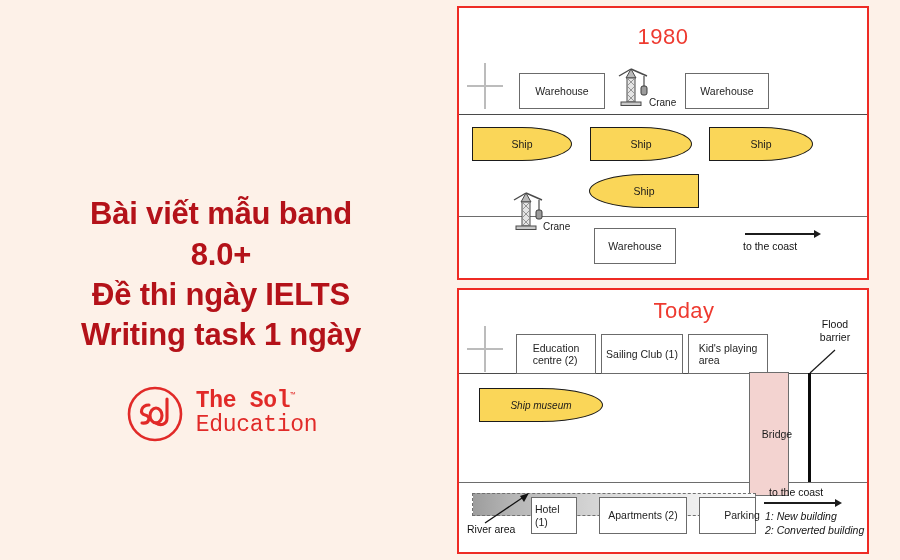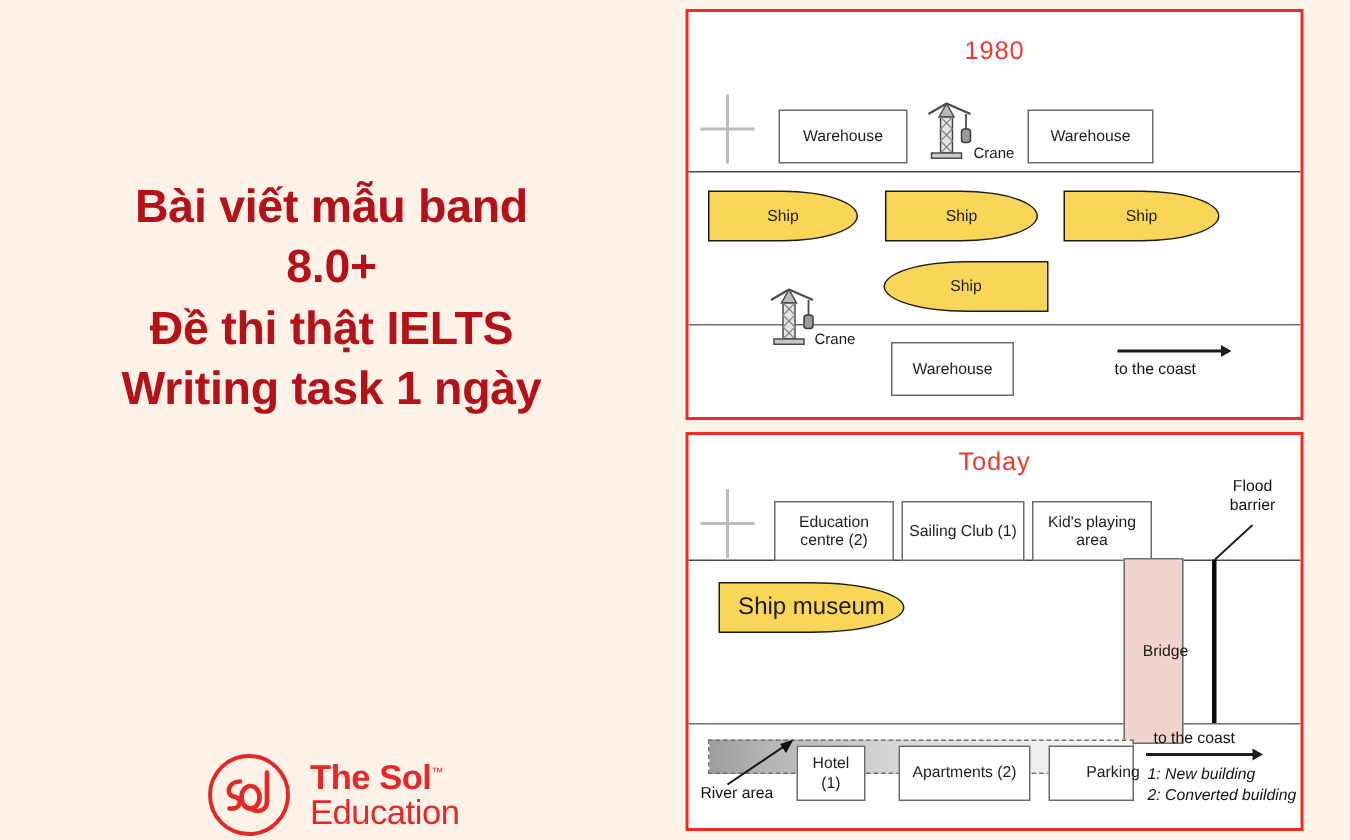--- a/index.html
+++ b/index.html
@@ -14,40 +14,41 @@
   }
 
   
   .promo {
     position: absolute;
     left: 0; top: 0;
     width: 442px; height: 560px;
     display: flex;
     flex-direction: column;
     align-items: center;
-    justify-content: space-between;
-    padding-top: 118px;
+    justify-content: center;
+    padding-top: 78px;
   }
   .promo-headline {
     color: #b41219;
     font-weight: bold;
     font-size: 31px;
     line-height: 1.30;
     text-align: center;
     letter-spacing: -0.2px;
     width: 400px;
   }
   .promo-headline .ln { display: block; white-space: nowrap; }
 
   
   .logo-wrap {
     margin-top: 28px;
     display: flex;
     align-items: center;
     gap: 11px;
+    font-family: Liberation Mono, monospace;
   }
   .logo-mark { width: 60px; height: 60px; display: block; }
   .logo-text {
     color: #e12a28;
     font-weight: bold;
     line-height: 1.02;
     font-size: 23px;
     letter-spacing: -0.3px;
     position: relative;
   }
@@ -73,62 +74,61 @@
     background: #ffffff;
   }
   .panel-1980  { top: 0;   height: 274px; }
   .panel-today { top: 282px; height: 266px; }
 
   .panel-title {
     position: absolute;
     left: 0; width: 100%;
     text-align: center;
     color: #ee3a30;
-    font-size: 17px;
+    font-size: 22px;
     letter-spacing: 0.5px;
   }
 
   
   .hline {
     position: absolute;
     left: 0; width: 100%;
     height: 0;
     border-top: 1.4px solid #4a4a4a;
   }
   .hline.thin { border-top: 1.1px solid #6d6d6d; }
 
   
   .box {
     position: absolute;
     border: 1.3px solid #6b6b6b;
     background: #fff;
     display: flex;
     align-items: center;
     justify-content: center;
-    text-align: center;
     font-size: 10.5px;
     color: #1e1e1e;
     line-height: 1.18;
     padding: 0 3px;
   }
 
   
   .ship {
     position: absolute;
     background: #fad658;
     border: 1.4px solid #1b1b1b;
     display: flex;
     align-items: center;
     justify-content: center;
     font-size: 10.5px;
     color: #1a1a1a;
   }
   .ship.bow-right { border-radius: 0 50% 50% 0 / 0 50% 50% 0; }
   .ship.bow-left  { border-radius: 50% 0 0 50% / 50% 0 0 50%; }
-  .ship.museum { font-size: 16px; }
+  .ship.museum { font-size: 10px; font-style: italic; }
 
   
   .crosshair { position: absolute; }
   .crosshair::before, .crosshair::after {
     content: ""; position: absolute; background: #bcbcbc;
   }
   .crosshair::before { left: 50%; top: 0; width: 2.5px; height: 100%; margin-left: -1.25px; }
   .crosshair::after  { top: 50%; left: 0; height: 2.5px; width: 100%; margin-top: -1.25px; }
 
   
@@ -194,21 +194,21 @@
   }
 </style>
 </head>
 <body>
 
 <div class="promo">
 
   <div class="promo-headline">
     <span class="ln">Bài viết mẫu band</span>
     <span class="ln">8.0+</span>
-    <span class="ln">Đề thi thật IELTS</span>
+    <span class="ln">Đề thi ngày IELTS</span>
     <span class="ln">Writing task 1 ngày</span>
   </div>
 
   <div class="logo-wrap">
     <svg class="logo-mark" viewBox="0 0 60 60">
       <circle cx="30" cy="30" r="26" fill="none" stroke="#e12a28" stroke-width="2.6"></circle>
       <path d="M24 21 C16 21 14 30 20 31 C26 32 25 40 17 39" fill="none" stroke="#e12a28" stroke-width="3.1" stroke-linecap="round"></path>
       <ellipse cx="31" cy="31.5" rx="6" ry="7.5" fill="none" stroke="#e12a28" stroke-width="3.1"></ellipse>
       <path d="M42 15 L42 34 C42 41 35 42 31 39" fill="none" stroke="#e12a28" stroke-width="3.1" stroke-linecap="round"></path>
     </svg>
@@ -283,21 +283,21 @@
 
     <div class="arrow" style="left:286px; top:222px; width:76px;">
       <div class="shaft" style="width:70px;"></div>
       <div class="head"></div>
     </div>
     <div class="note" style="left:284px; top:232px;">to the coast</div>
   </div>
 
   <div class="panel panel-today">
 
-    <div class="panel-title" style="top:8px;">Today</div>
+    <div class="panel-title" style="top:8px;margin-left:21px;">Today</div>
 
     <div class="hline" style="top:83px;"></div>
     <div class="hline thin" style="top:192px;"></div>
 
     <div class="crosshair" style="left:8px; top:36px; width:36px; height:46px;"></div>
 
     <div class="box" style="left:57px; top:44px; width:80px; height:40px;">
       <span>
         <span>Education</span><br>
         <span>centre (2)</span>

